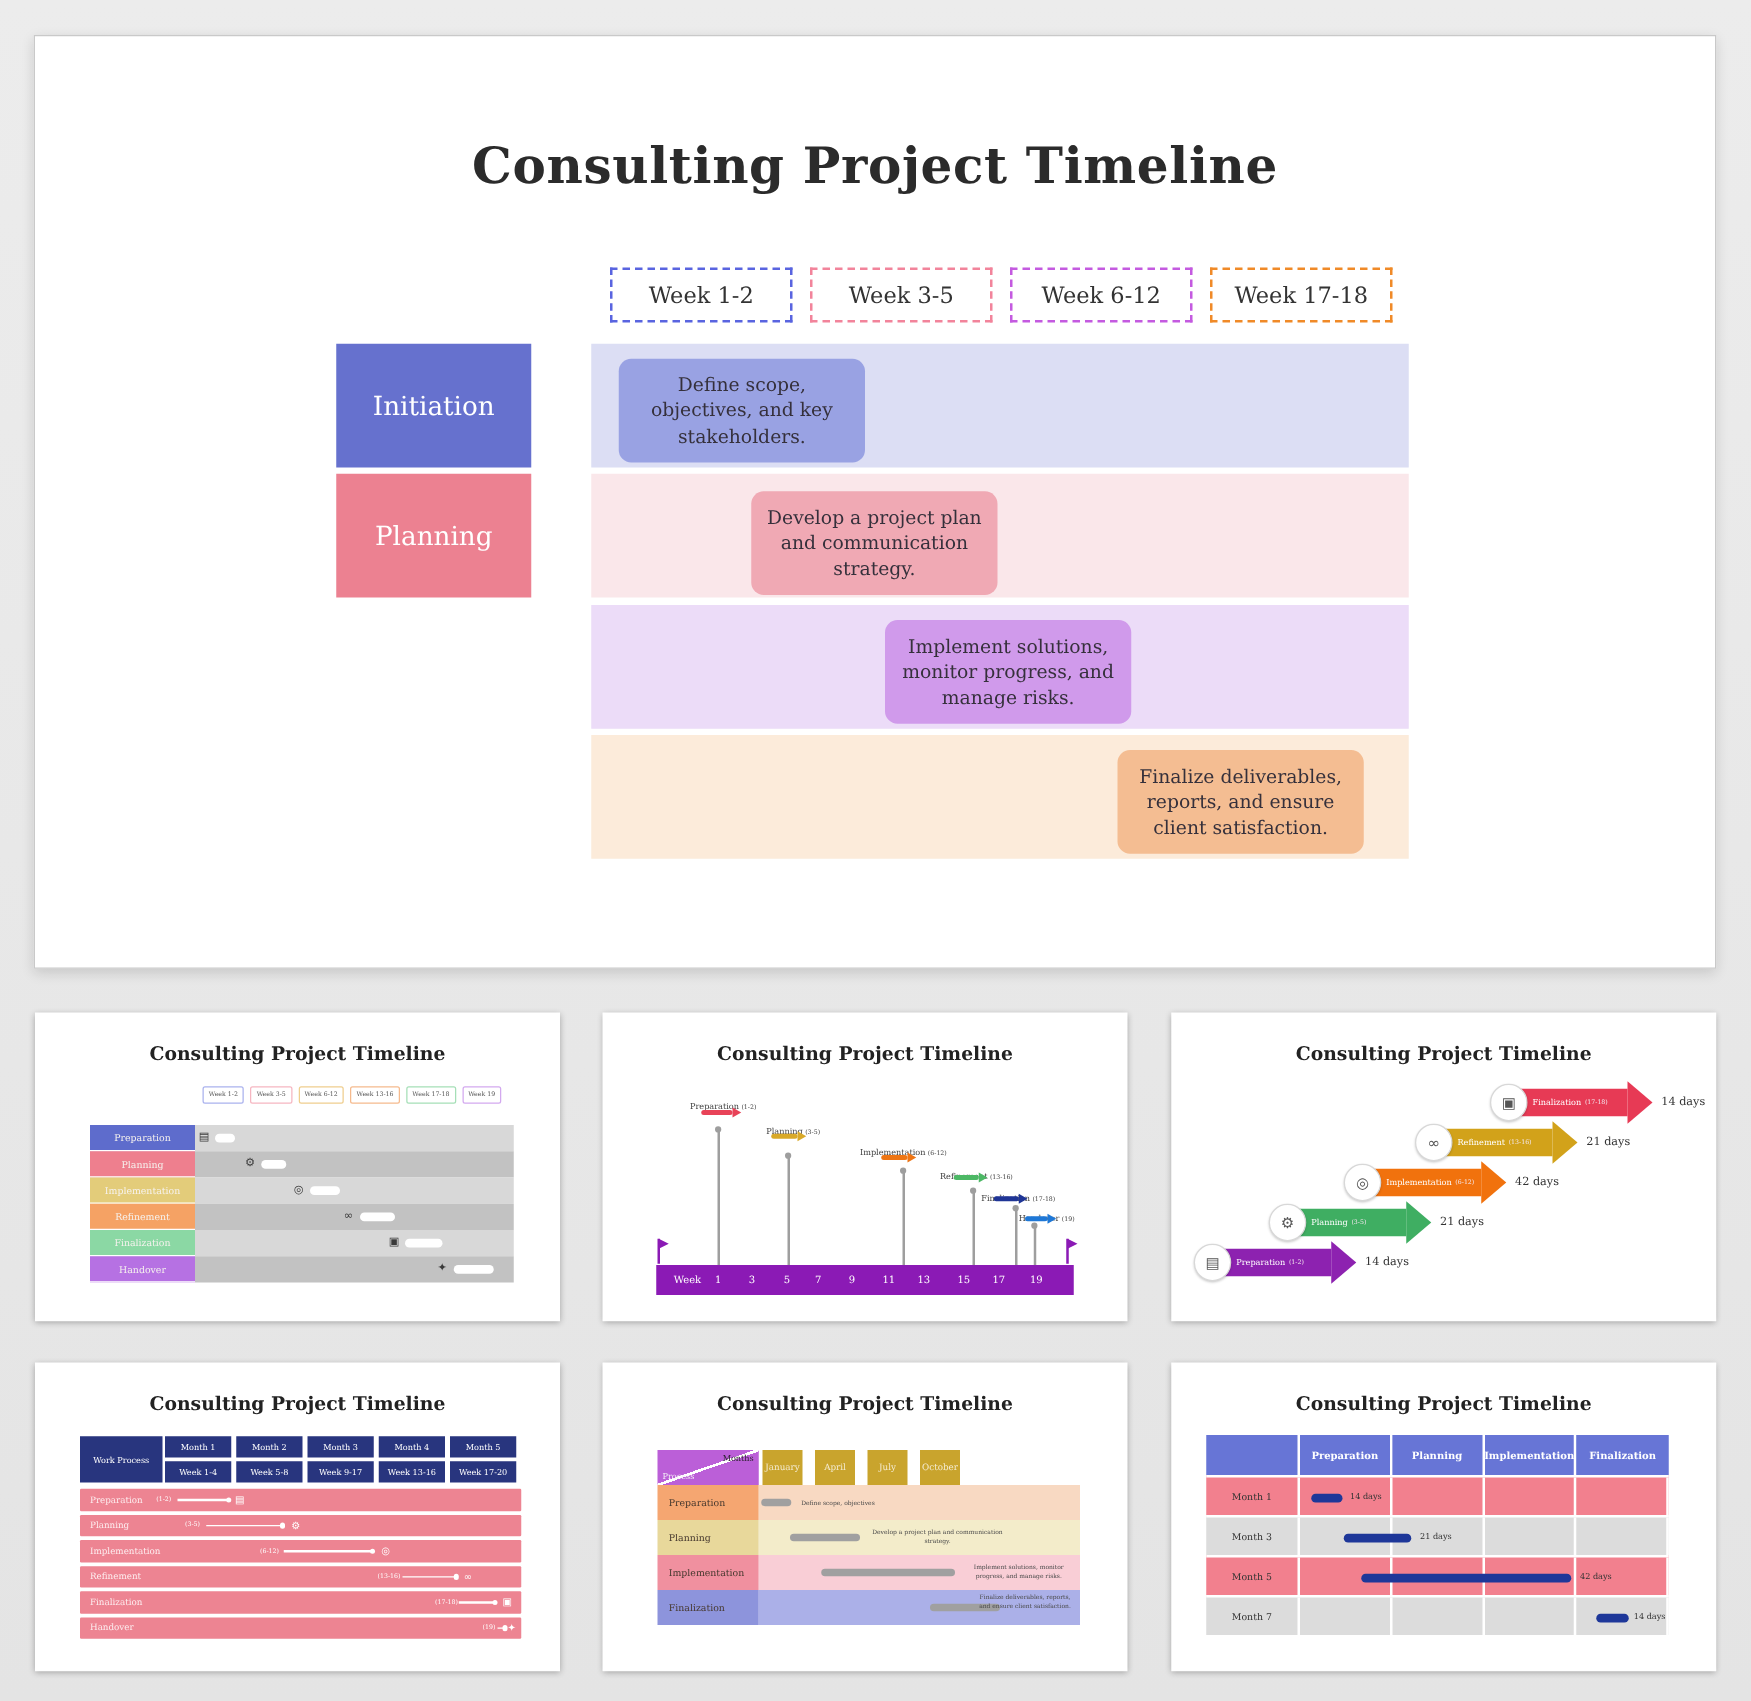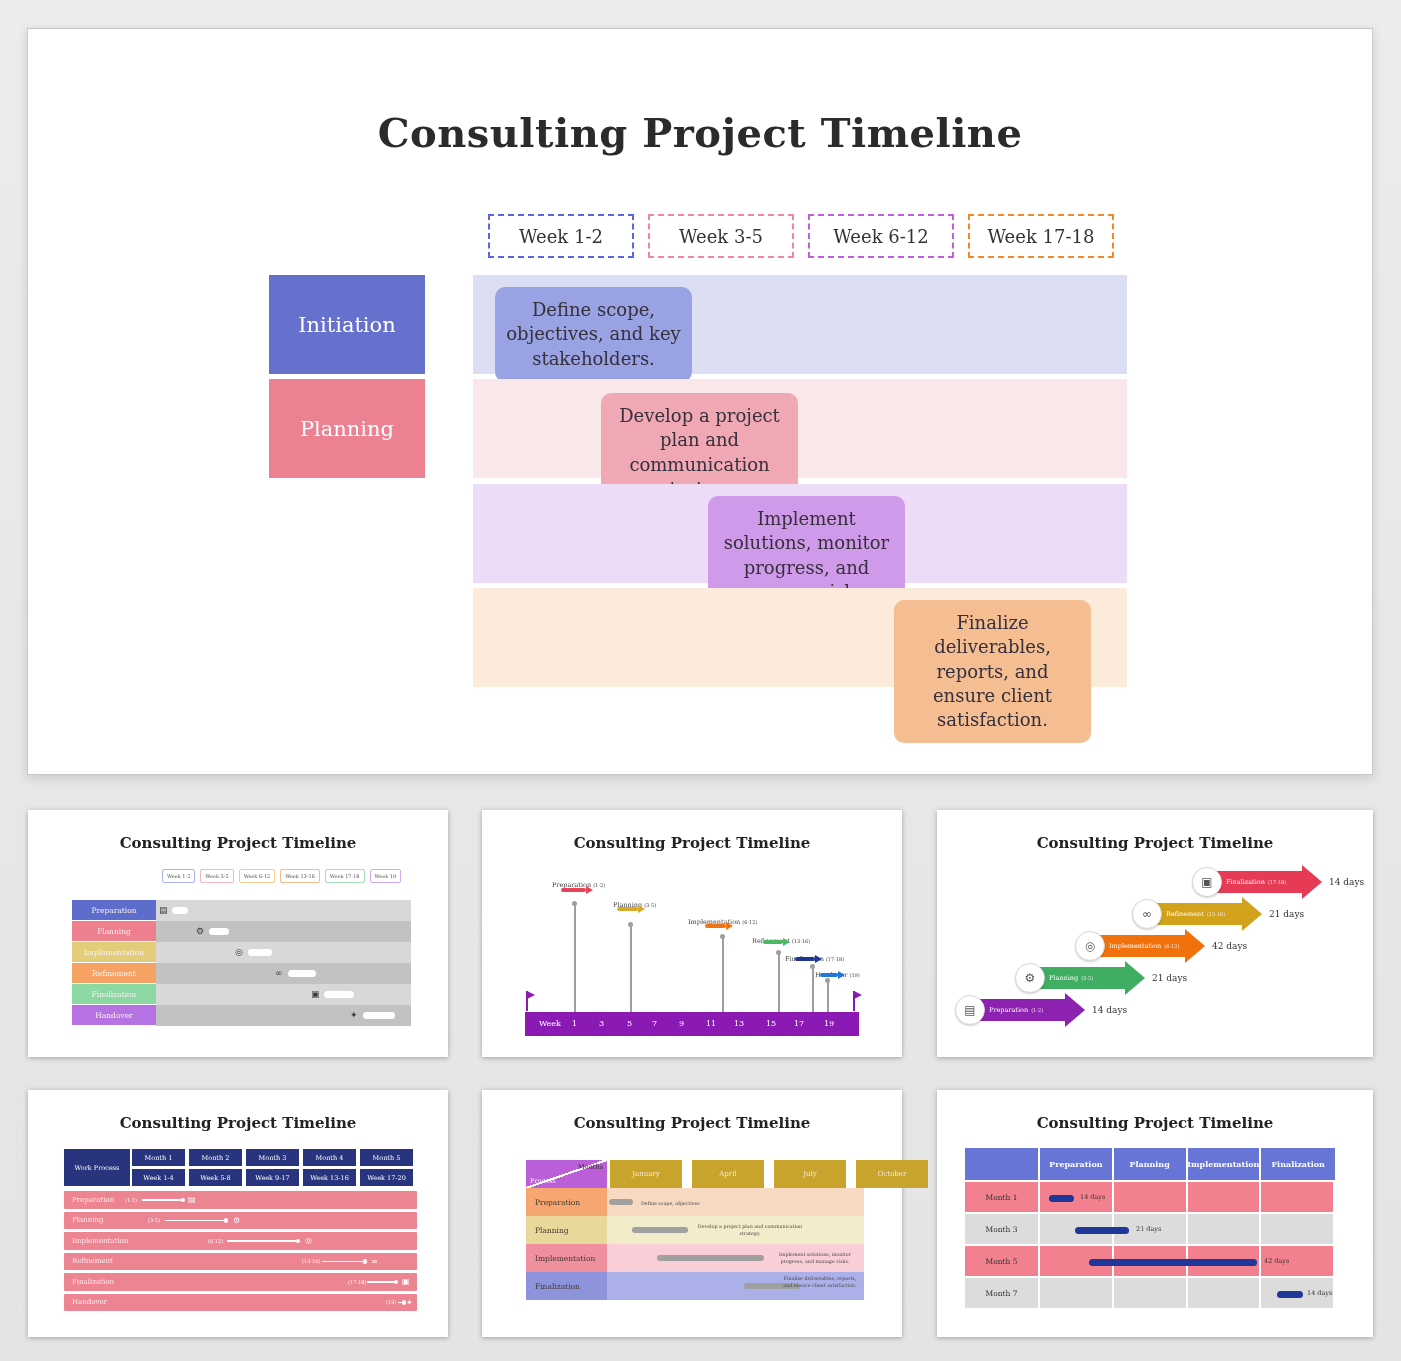--- a/index.html
+++ b/index.html
@@ -10,21 +10,21 @@
   
   .main-slide { position:absolute; left:27px; top:28px; width:1346px; height:747px; background:#fff;
                 border:1px solid #c9c9c9; box-shadow:0 3px 10px rgba(0,0,0,.14); }
   .ms-title { position:absolute; top:80px; left:0; right:0; text-align:center; font-size:40px; font-weight:700; color:#2b2b2b; letter-spacing:.5px; }
   .ms-week { position:absolute; top:185px; height:44px; width:146px; border:2px dashed #999; background:#fff;
              display:flex; align-items:center; justify-content:center; font-size:18px; color:#333; }
   .ms-phase-label { position:absolute; left:241px; width:156px; height:99px; display:flex; align-items:center; justify-content:center;
                     color:#fff; font-size:21px; }
   .ms-track { position:absolute; left:445px; width:654px; height:99px; }
   .ms-card { position:absolute; width:197px; border-radius:10px; padding:11px 10px; text-align:center;
-             font-size:18px; line-height:1.35; color:#35303b; }
+             font-size:15px; line-height:1.35; color:#35303b; }
 
   
   .thumb { position:absolute; height:247px; background:#fff; box-shadow:0 1px 5px rgba(0,0,0,.3); cursor:pointer; }
   .t-title { position:absolute; top:24px; left:0; right:0; text-align:center; font-size:15px; font-weight:700; color:#222; }
 
   
   .t1-chips { position:absolute; left:134px; top:59px; display:flex; gap:5px; }
   .t1-chip { border:1px solid #ccc; border-radius:2px; background:#fff; font-size:5px; color:#555; padding:3px 4px; white-space:nowrap; }
   .t1-rows { position:absolute; left:44px; top:90px; }
   .t1-row { display:flex; height:21px; }
@@ -72,21 +72,21 @@
   .t4-line { position:absolute; top:8px; height:1.5px; background:#fff; }
   .t4-line::after { content:""; position:absolute; right:-3px; top:-1.5px; width:4.5px; height:4.5px; border-radius:50%; background:#fff; }
   .t4-ico { position:absolute; top:4px; font-size:8px; color:#fff; font-family:"DejaVu Sans",sans-serif; }
 
   
   .t5-corner { position:absolute; left:44px; top:70px; width:81px; height:28px;
                background-image:linear-gradient(to bottom right, transparent 48%, #fff 48%, #fff 52%, transparent 52%); }
   .t5-months { position:absolute; right:4px; top:3px; font-size:6.5px; color:#2f2433; }
   .t5-process { position:absolute; left:4px; bottom:3px; font-size:6.5px; color:#f4eef6; }
   .t5-mrow { position:absolute; left:128px; top:70px; display:flex; gap:10px; }
-  .t5-mcell { width:72px; height:28px; color:#f5ecd2; font-size:7px; display:flex; align-items:center; justify-content:center; }
+  .t5-mcell { width:32px; height:28px; color:#f5ecd2; font-size:7px; display:flex; align-items:center; justify-content:center; }
   .t5-row { position:absolute; left:44px; height:28px; display:flex; }
   .t5-rlabel { width:81px; font-size:7.5px; color:#46382e; display:flex; align-items:center; padding-left:9px; }
   .t5-rtrack { position:relative; width:257px; }
   .t5-bar { position:absolute; top:11px; height:6px; border-radius:3px; }
   .t5-desc { position:absolute; font-size:4.8px; color:#4a4a4a; line-height:1.5; }
 
   
   .t6-table { position:absolute; left:28px; top:58px; width:370px; }
   .t6-hdr { display:grid; grid-template-columns:75px 73.75px 73.75px 73.75px 73.75px; height:32px; }
   .t6-hcell { border-right:2px solid #fff; color:#fff; font-size:8px; font-weight:700; display:flex; align-items:center; justify-content:center; }

